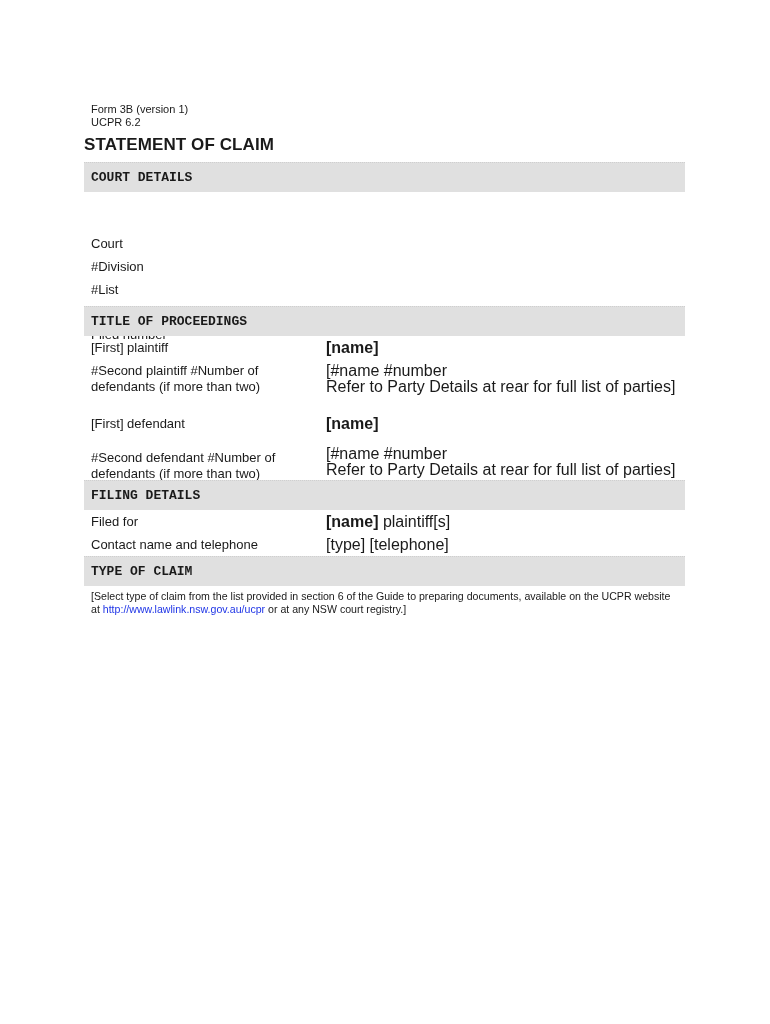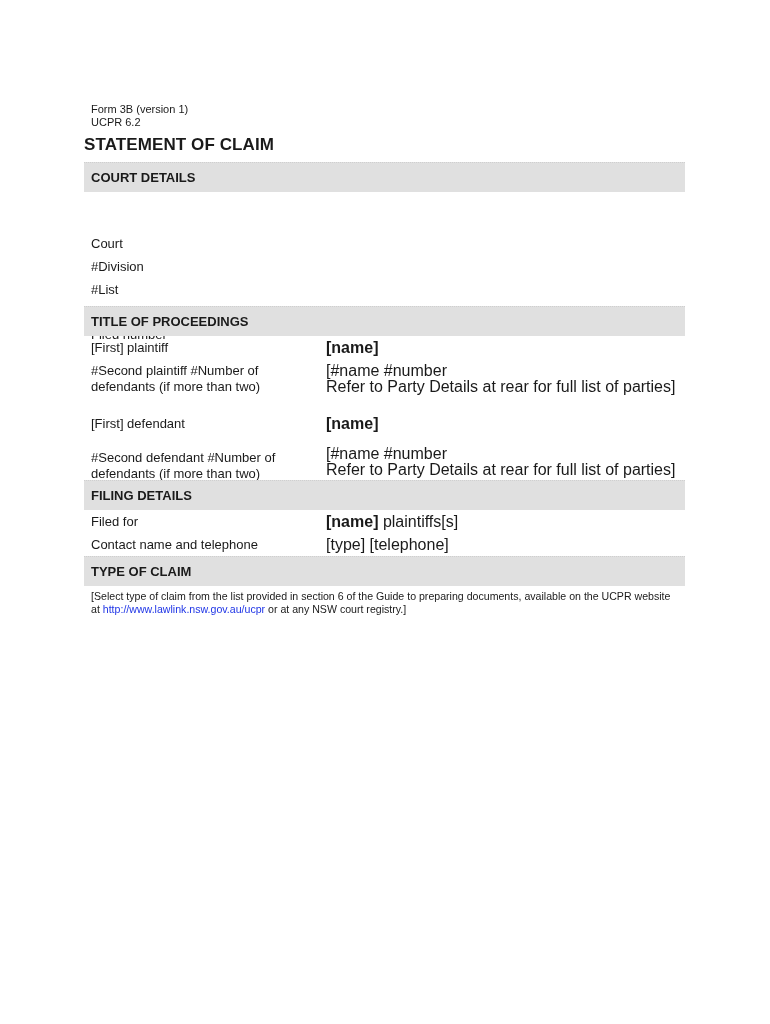--- a/index.html
+++ b/index.html
@@ -51,20 +51,21 @@
       background: #e0e0e0;
       border-top: 1px dotted #cfcfcf;
       box-sizing: border-box;
     }
     .bar .bar-label {
       position: absolute;
       left: 7px;
       top: 7px;
       font-size: 13px;
       font-weight: bold;
+      font-family: Liberation Mono, monospace;
     }
     .row {
       position: absolute;
       left: 91px;
       font-size: 13px;
       line-height: 16px;
       margin-top: 40px;
     }
     .label {
       position: absolute;
@@ -144,21 +145,21 @@
     <div>[#name #number</div>
     <div>Refer to Party Details at rear for full list of parties]</div>
   </div>
 
   <div class="bar" style="top:480px;">
     <span class="bar-label">FILING DETAILS</span>
   </div>
 
   <div class="label" style="top:514px;">Filed for</div>
   <div class="value" style="top:514px;">
-    <span class="bold">[name]</span><span> plaintiffs[s]</span>
+    <span class="bold">[name]</span><span> plaintiff[s]</span>
   </div>
 
   <div class="label" style="top:537px;">Contact name and telephone</div>
   <div class="value" style="top:537px;">[type] [telephone]</div>
 
   <div class="bar" style="top:556px;">
     <span class="bar-label">TYPE OF CLAIM</span>
   </div>
 
   <div class="note">

